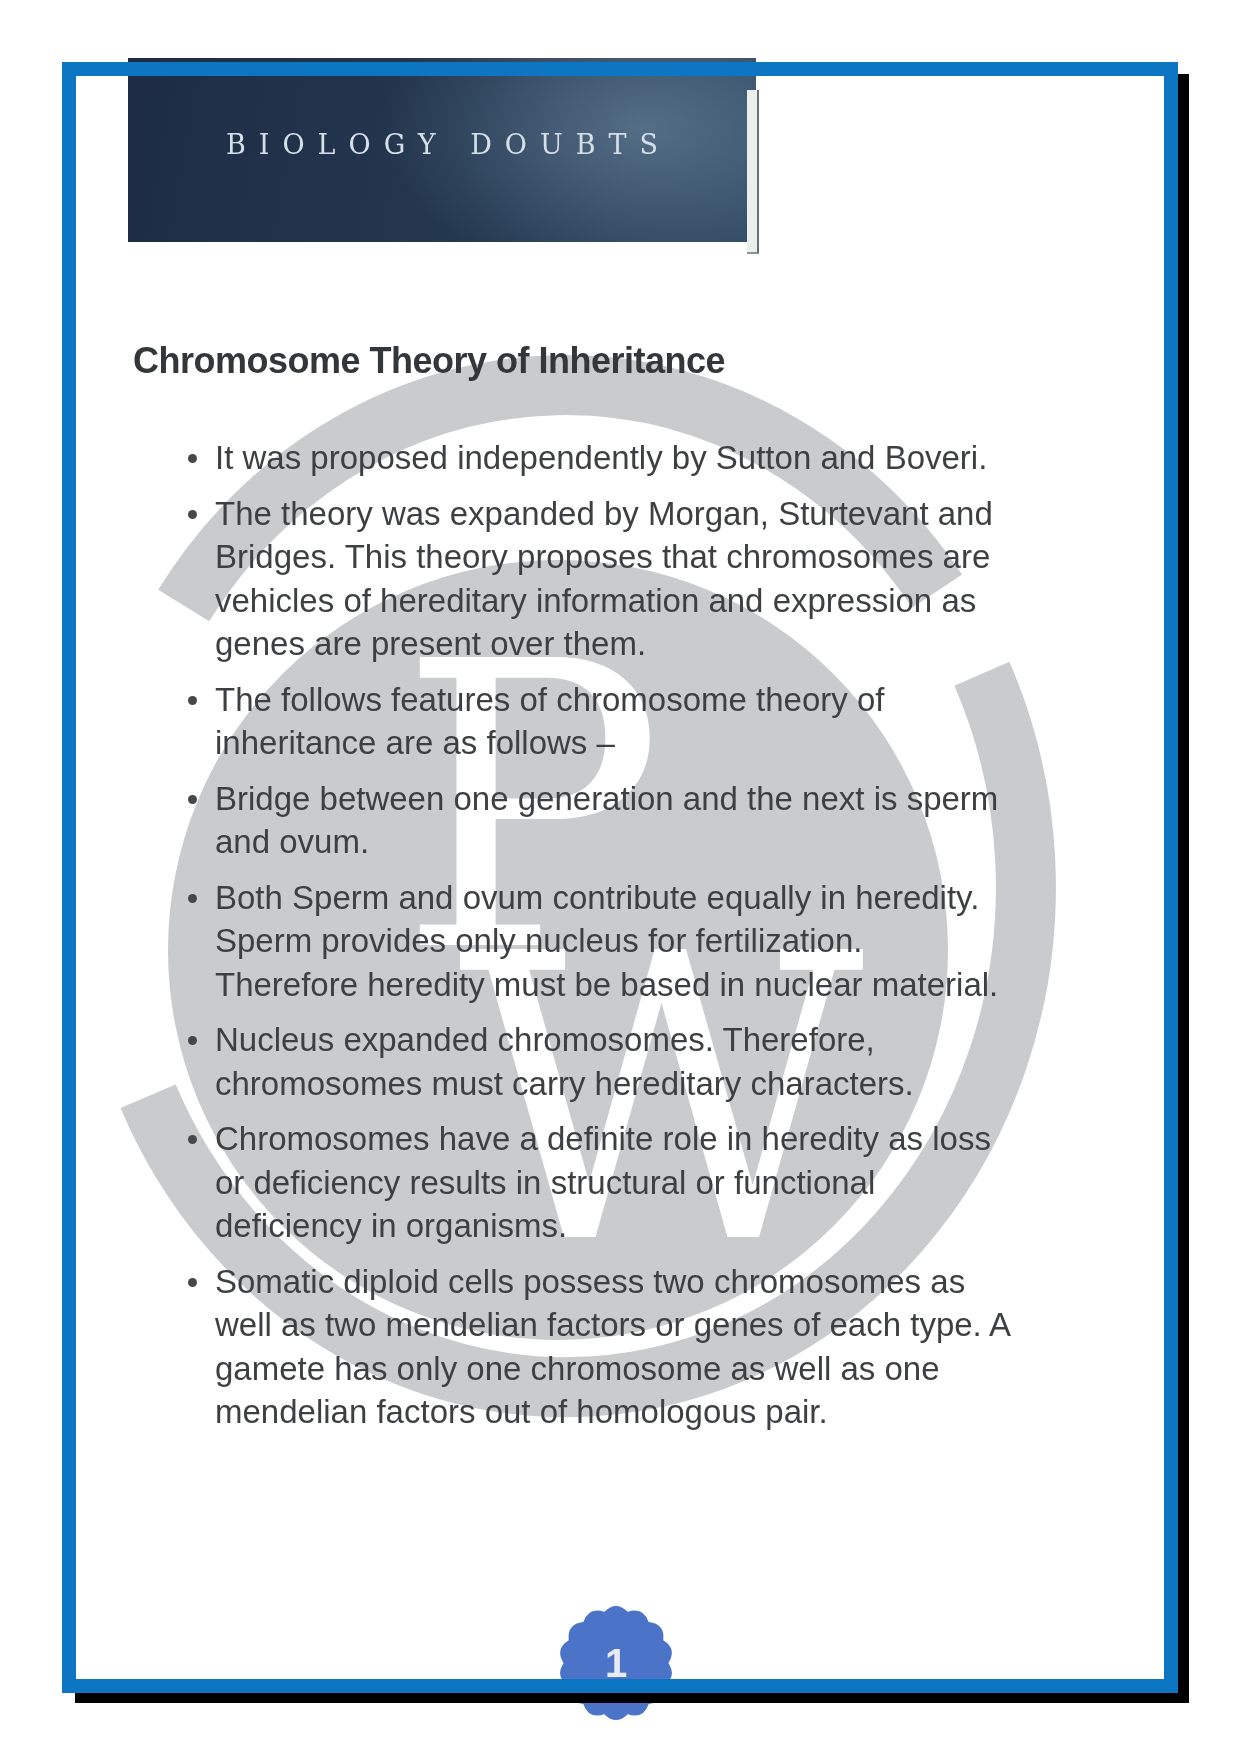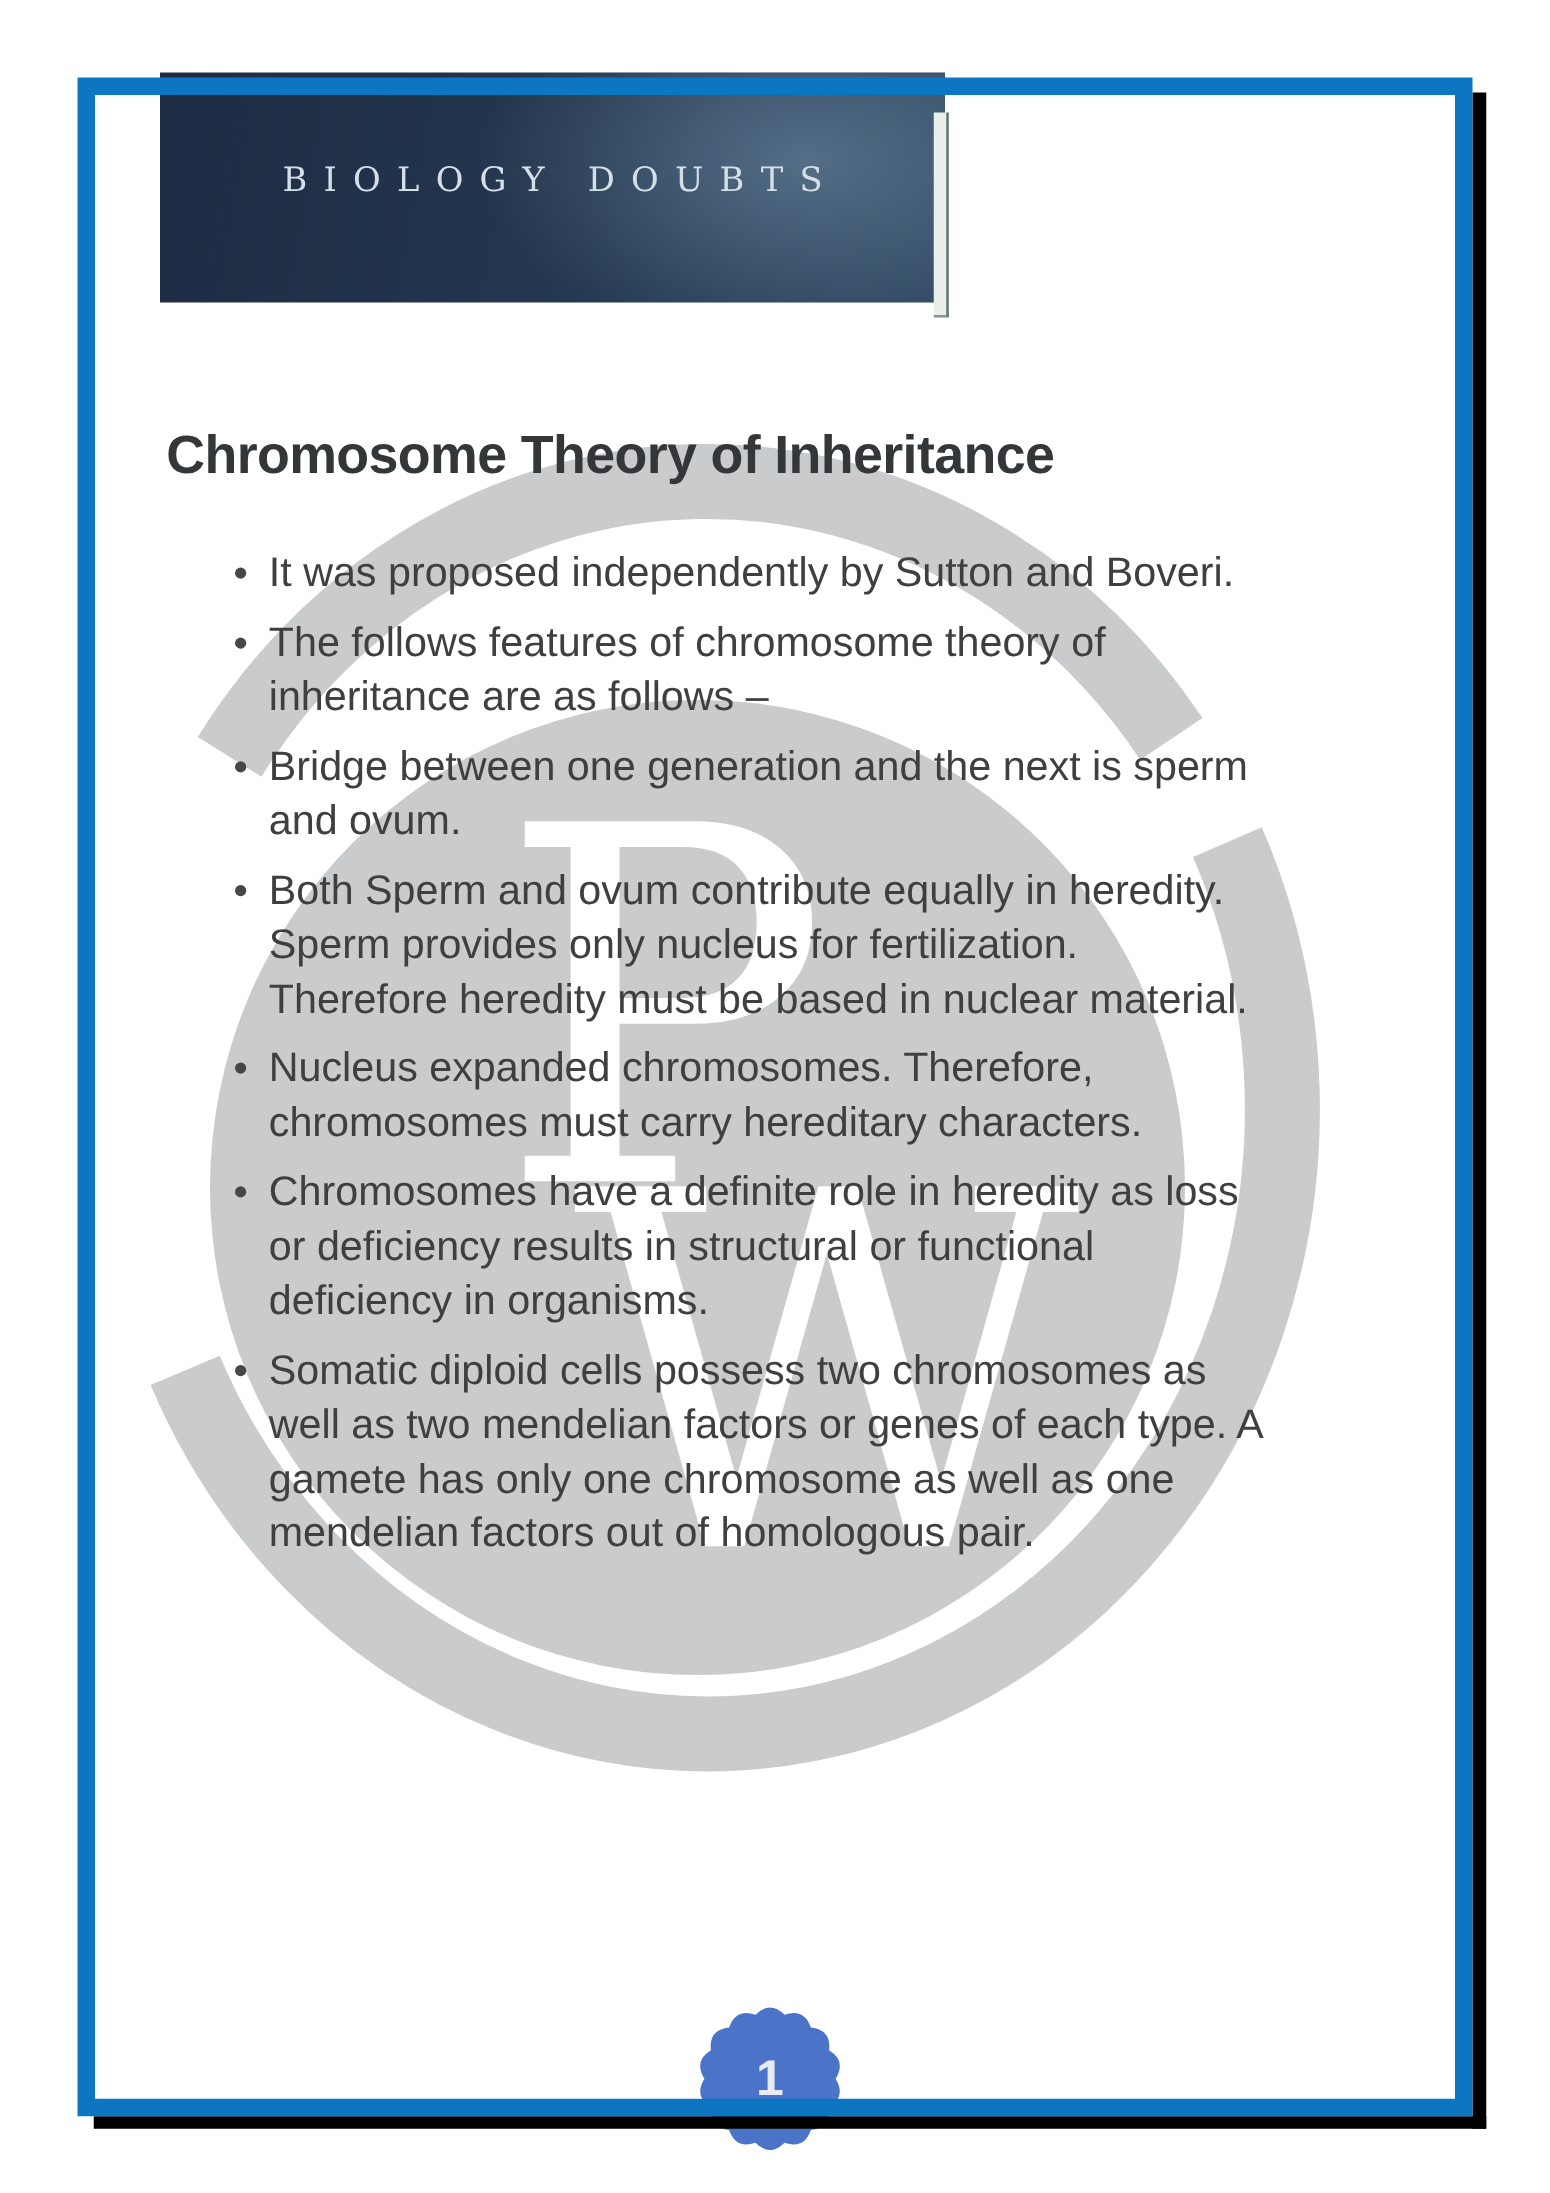--- a/index.html
+++ b/index.html
@@ -32,21 +32,21 @@
     background:#eaefe9;border-right:2px solid #667079;border-bottom:2px solid #8b9598;
   }
   
   .watermark{position:absolute;left:48px;top:340px;z-index:0;}
   .watermark text{
     font-family:"DejaVu Serif","Liberation Serif",serif;fill:#ffffff;font-size:395px;
   }
   
   .heading{
     position:absolute;left:133px;top:340px;z-index:2;margin:0;
-    font-size:43px;font-weight:700;color:#343739;letter-spacing:-0.5px;
+    font-size:36px;font-weight:700;color:#343739;letter-spacing:-0.5px;
   }
   
   .bullets{
     position:absolute;left:203px;top:424px;width:822px;z-index:2;
     margin:0;padding:0;list-style:none;
     font-size:33px;line-height:43.5px;color:#3d3f41;
   }
   .bullets li{position:relative;margin:12px;padding:0;}
   .bullets li::before{
     content:"";position:absolute;left:-27px;top:18px;width:9px;height:9px;border-radius:50%;background:#454749;
@@ -76,20 +76,21 @@
 
 <div class="banner">
   <div class="banner-title">BIOLOGY DOUBTS</div>
 </div>
 <div class="banner-edge"></div>
 
 <h1 class="heading">Chromosome Theory of Inheritance</h1>
 
 <ul class="bullets">
     <li><span>It was proposed independently by Sutton and Boveri.</span></li>
+    <li><span>The theory was expanded by Morgan, Sturtevant and Bridges. This theory proposes that chromosomes are vehicles of hereditary information and expression as genes are present over them.</span></li>
     <li><span>The follows features of chromosome theory of inheritance are as follows –</span></li>
     <li><span>Bridge between one generation and the next is sperm and ovum.</span></li>
     <li><span>Both Sperm and ovum contribute equally in heredity. Sperm provides only nucleus for fertilization. Therefore heredity must be based in nuclear material.</span></li>
     <li><span>Nucleus expanded chromosomes. Therefore, chromosomes must carry hereditary characters.</span></li>
     <li><span>Chromosomes have a definite role in heredity as loss or deficiency results in structural or functional deficiency in organisms.</span></li>
     <li><span>Somatic diploid cells possess two chromosomes as well as two mendelian factors or genes of each type. A gamete has only one chromosome as well as one mendelian factors out of homologous pair.</span></li>
   </ul>
 
 <div class="badge">
   <svg width="130" height="130" viewBox="-62 -62 124 124" aria-hidden="true">

